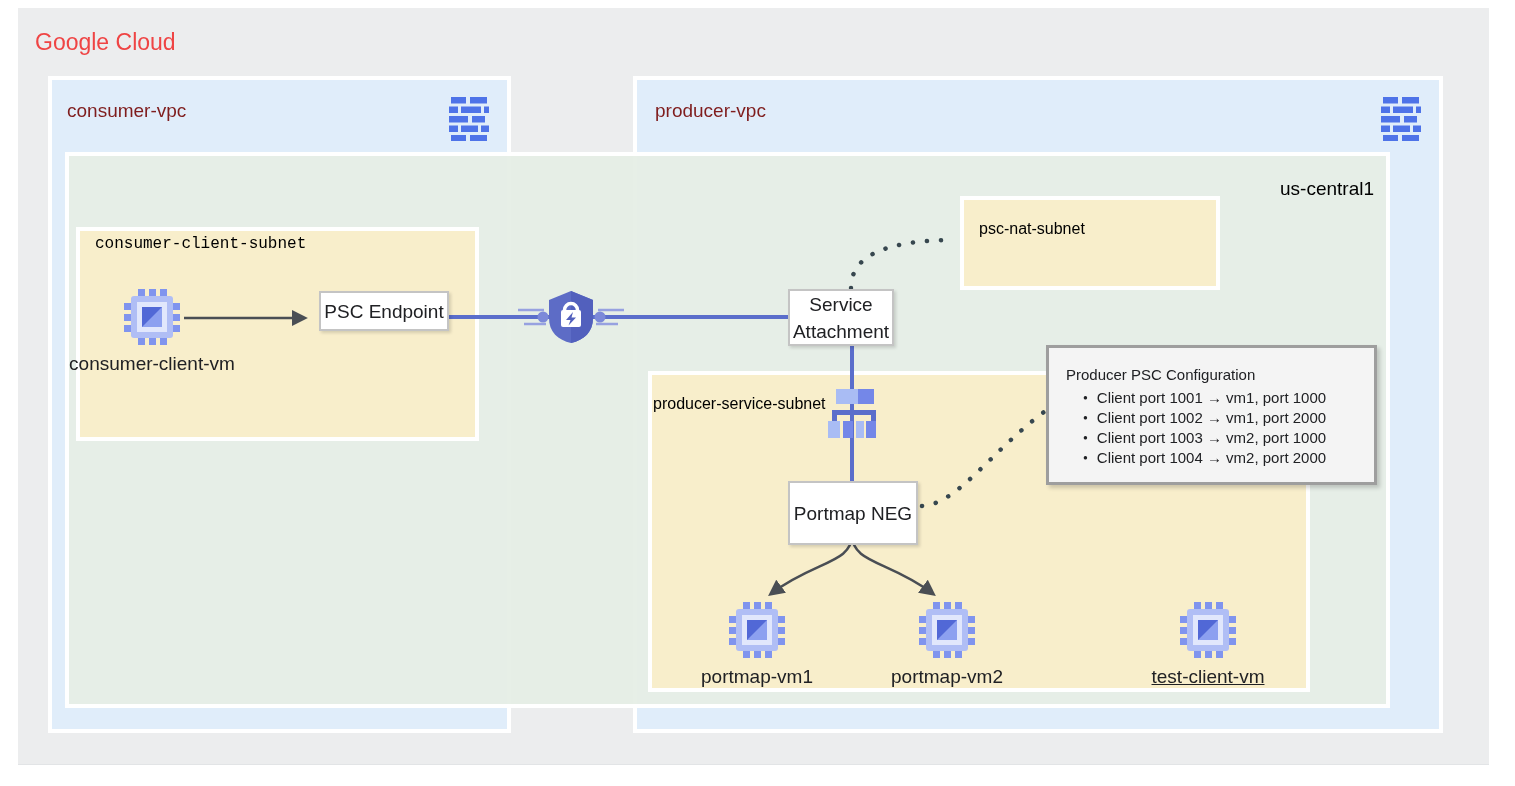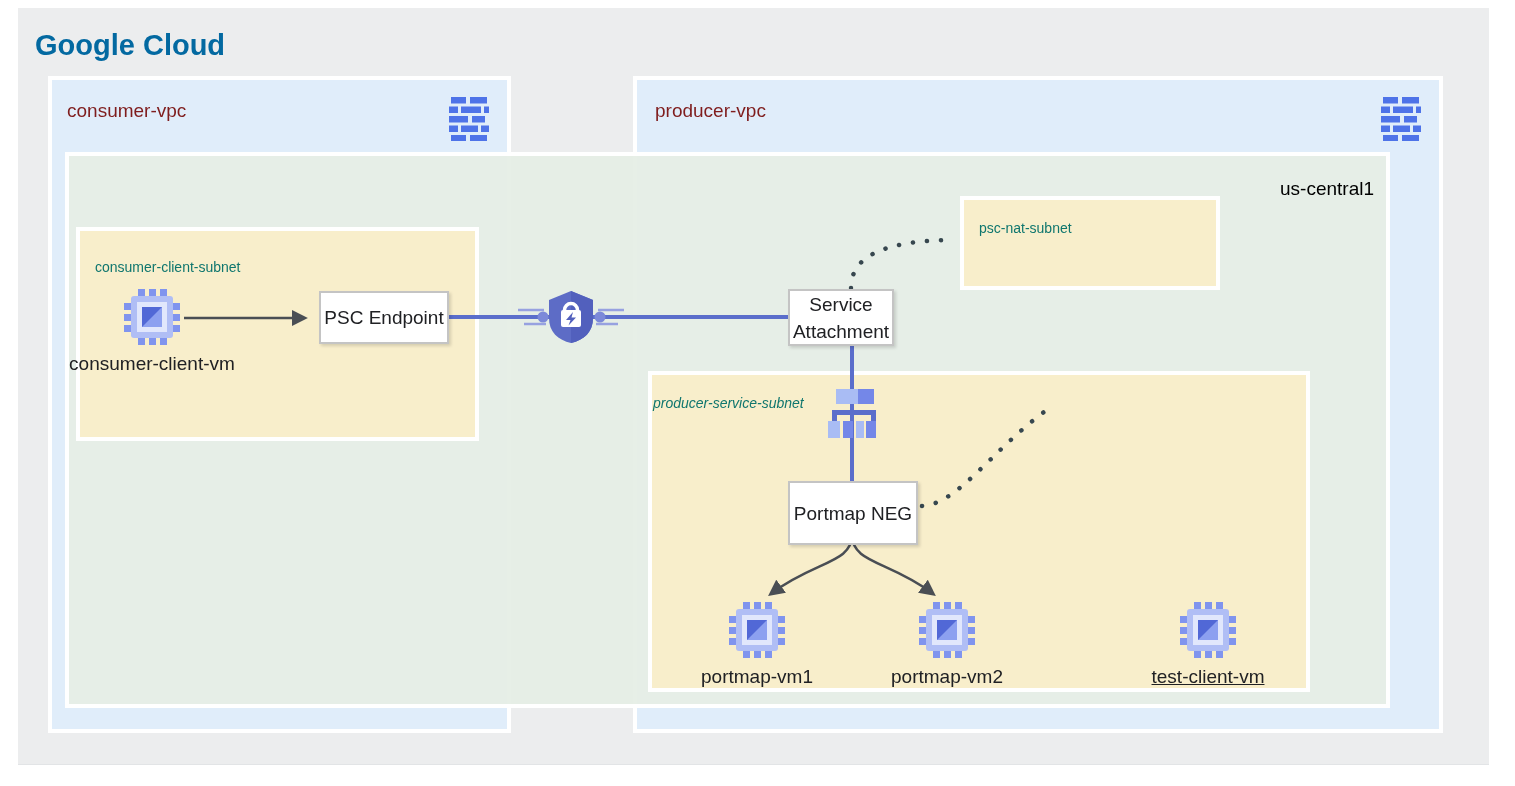--- a/index.html
+++ b/index.html
@@ -7,21 +7,21 @@
     position:relative; width:1515px; height:786px; overflow:hidden;
     font-family:"Liberation Sans", sans-serif; color:#202124; background:#ffffff;
   }
   .abs { position:absolute; }
   
   .gcp {
     left:18px; top:8px; width:1471px; height:756px;
     background:#ecedee; border-bottom:1px solid #e2e4e6; z-index:0;
   }
   .gcp-title {
-    left:35px; top:29px; font-size:29px; color:#0369a1; z-index:1;font-weight:bold;
+    left:35px; top:29px; font-size:23px; color:#ef4444; z-index:1;
   }
   
   .vpc {
     background:#e0edfa; border:4px solid #ffffff; box-sizing:border-box; z-index:1;
   }
   .vpc-consumer { left:48px; top:76px; width:463px; height:657px; }
   .vpc-producer { left:633px; top:76px; width:810px; height:657px; }
   .vpc-title { font-size:19px; color:#7f1d1d; }
   .vpc-consumer .vpc-title { position:absolute; left:15px; top:20px; }
   .vpc-producer .vpc-title { position:absolute; left:18px; top:20px; }
@@ -29,37 +29,37 @@
   
   .region {
     left:65px; top:152px; width:1325px; height:556px;
     background:rgba(230,238,229,0.94); border:4px solid #ffffff; box-sizing:border-box; z-index:2;
   }
   .region-title { position:absolute; right:12px; top:22px; font-size:19px; color:#000000; }
   
   .subnet {
     background:#f8eecb; border:4px solid #ffffff; box-sizing:border-box; z-index:3;
   }
-  .subnet-title { position:absolute; font-size:14px; color:#0f766e; }
+  .subnet-title { position:absolute; font-size:16px; color:#000000; }
   .sn-consumer { left:76px;  top:227px; width:403px; height:214px; }
-  .sn-consumer .subnet-title { left:15px; top:28px; }
+  .sn-consumer .subnet-title { left:15px; top:4px;font-family:Liberation Mono, monospace; }
   .sn-pscnat   { left:960px; top:196px; width:260px; height:94px; }
   .sn-pscnat .subnet-title { left:15px; top:20px; }
   .sn-producer { left:648px; top:371px; width:662px; height:321px; }
-  .sn-producer .subnet-title { left:1px; top:20px;font-style:italic; }
+  .sn-producer .subnet-title { left:1px; top:20px; }
   
   .overlay { left:0; top:0; width:1515px; height:786px; z-index:4; pointer-events:none; }
   
   .wbox {
     background:#ffffff; border:2px solid #c4c4c4; box-sizing:border-box;
     box-shadow:2px 2px 3px rgba(0,0,0,0.14);
     display:flex; align-items:center; justify-content:center; text-align:center;
     font-size:19px; color:#202124; line-height:27px; z-index:5;
   }
-  .psc-endpoint       { left:319px; top:291px; width:130px; height:53px; }
+  .psc-endpoint       { left:319px; top:291px; width:130px; height:40px; }
   .service-attachment { left:788px; top:289px; width:106px; height:57px; }
   .portmap-neg        { left:788px; top:481px; width:130px; height:64px; }
   
   .vm-node { width:220px; text-align:center; z-index:5; }
   .vm-icon { display:block; margin:0 auto; }
   .vm-label { font-size:19px; color:#202124; margin-top:8px; white-space:nowrap; }
   .vm-consumer { left:42px;   top:289px; }
   .vm-portmap1 { left:647px;  top:602px; }
   .vm-portmap2 { left:837px;  top:602px; }
   .vm-test     { left:1098px; top:602px;text-decoration:underline; }
@@ -282,14 +282,23 @@
           <rect x="47" y="36" width="9" height="7"></rect>
       </g>
       <rect x="7" y="7" width="42" height="42" rx="3" fill="#b0bef5"></rect>
       <rect x="13" y="13" width="30" height="30" fill="#e1e7fc"></rect>
       <rect x="18" y="18" width="20" height="20" fill="#8ca0f0"></rect>
       <polygon points="18,18 38,18 18,38" fill="#5168d6"></polygon>
     </svg>
     <div class="vm-label">test-client-vm</div>
   </div>
 
+  <div class="abs callout">
+    <div class="callout-title">Producer PSC Configuration</div>
+    <ul class="callout-list">
+        <li>Client port 1001 → vm1, port 1000</li>
+        <li>Client port 1002 → vm1, port 2000</li>
+        <li>Client port 1003 → vm2, port 1000</li>
+        <li>Client port 1004 → vm2, port 2000</li>
+      </ul>
+  </div>
 
 </div>
 
 </body></html>

